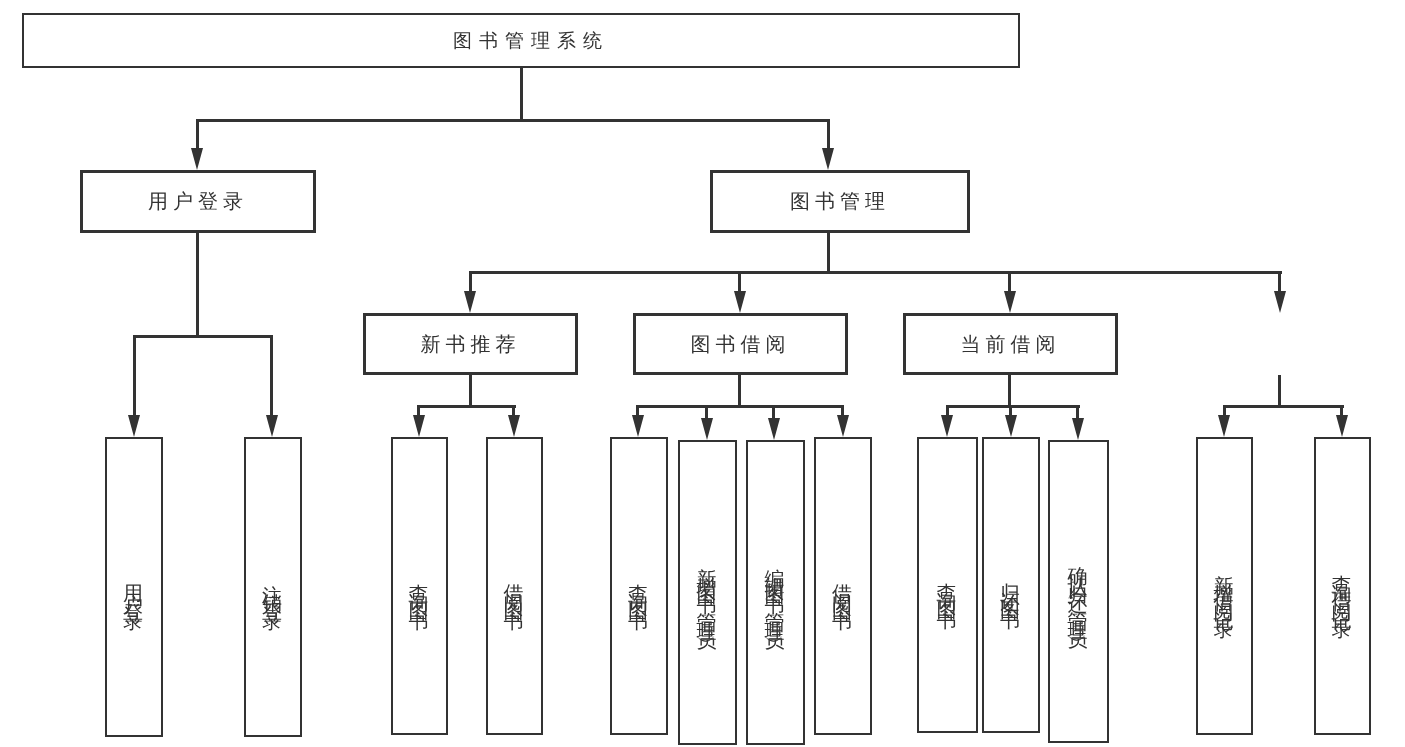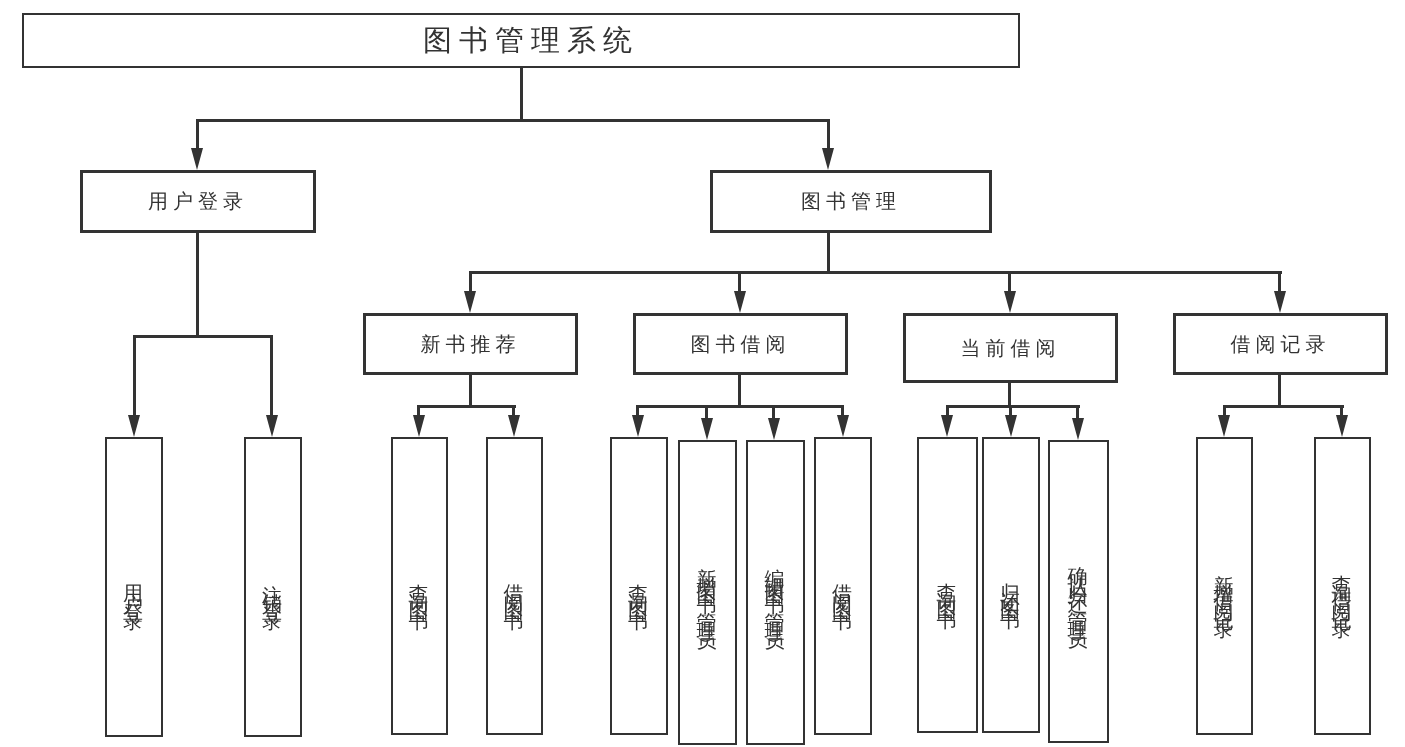--- a/index.html
+++ b/index.html
@@ -5,21 +5,21 @@
   html,body{margin:0;padding:0;background:#ffffff;}
   .canvas{
     position:relative;width:1405px;height:747px;background:#ffffff;
     font-family:"Liberation Sans","DejaVu Sans",sans-serif;color:#333333;overflow:hidden;
   }
   .box{
     position:absolute;box-sizing:border-box;background:#ffffff;border:3px solid #333333;
     display:flex;align-items:center;justify-content:center;text-align:center;color:#333333;
   }
   .b2{border-width:2px;}
-  .root{font-size:29px;letter-spacing:7px;padding-left:20px;}
+  .root{font-size:19px;letter-spacing:7px;padding-left:20px;}
   .hbox{font-size:20px;letter-spacing:5px;}
   .vbox{
     writing-mode:vertical-rl;text-orientation:mixed;
     font-size:20px;letter-spacing:9px;border-width:2px;
   }
   .vl{position:absolute;width:3px;background:#333333;}
   .hl{position:absolute;height:3px;background:#333333;}
   .ar{
     position:absolute;width:0;height:0;
     border-left:6px solid transparent;border-right:6px solid transparent;
@@ -91,35 +91,32 @@
   <div class="vl" style="left:1340px;top:405px;height:13px"></div>
   <div class="ar" style="left:1336px;top:415px"></div>
 
   <div class="box b2 root" style="left:22px;top:13px;width:998px;height:55px">
     <span>图书管理系统</span>
   </div>
 
   <div class="box hbox" style="left:80px;top:170px;width:236px;height:63px">
     <span>用户登录</span>
   </div>
-  <div class="box hbox" style="left:710px;top:170px;width:282px;height:63px">
+  <div class="box hbox" style="left:710px;top:170px;width:260px;height:63px">
     <span>图书管理</span>
   </div>
 
   <div class="box hbox" style="left:633px;top:313px;width:215px;height:62px">
     <span>图书借阅</span>
   </div>
   <div class="box hbox" style="left:363px;top:313px;width:215px;height:62px">
     <span>新书推荐</span>
   </div>
-  <div class="box hbox" style="left:903px;top:313px;width:215px;height:70px">
+  <div class="box hbox" style="left:903px;top:313px;width:215px;height:62px">
     <span>当前借阅</span>
-  </div>
-  <div class="box hbox" style="left:1173px;top:313px;width:215px;height:62px">
-    <span>借阅记录</span>
   </div>
 
   <div class="box vbox" style="left:105px;top:437px;width:58px;height:300px">
     <span>用户登录</span>
   </div>
   <div class="box vbox" style="left:244px;top:437px;width:58px;height:300px">
     <span>注销登录</span>
   </div>
 
   <div class="box vbox" style="left:391px;top:437px;width:57px;height:298px">

